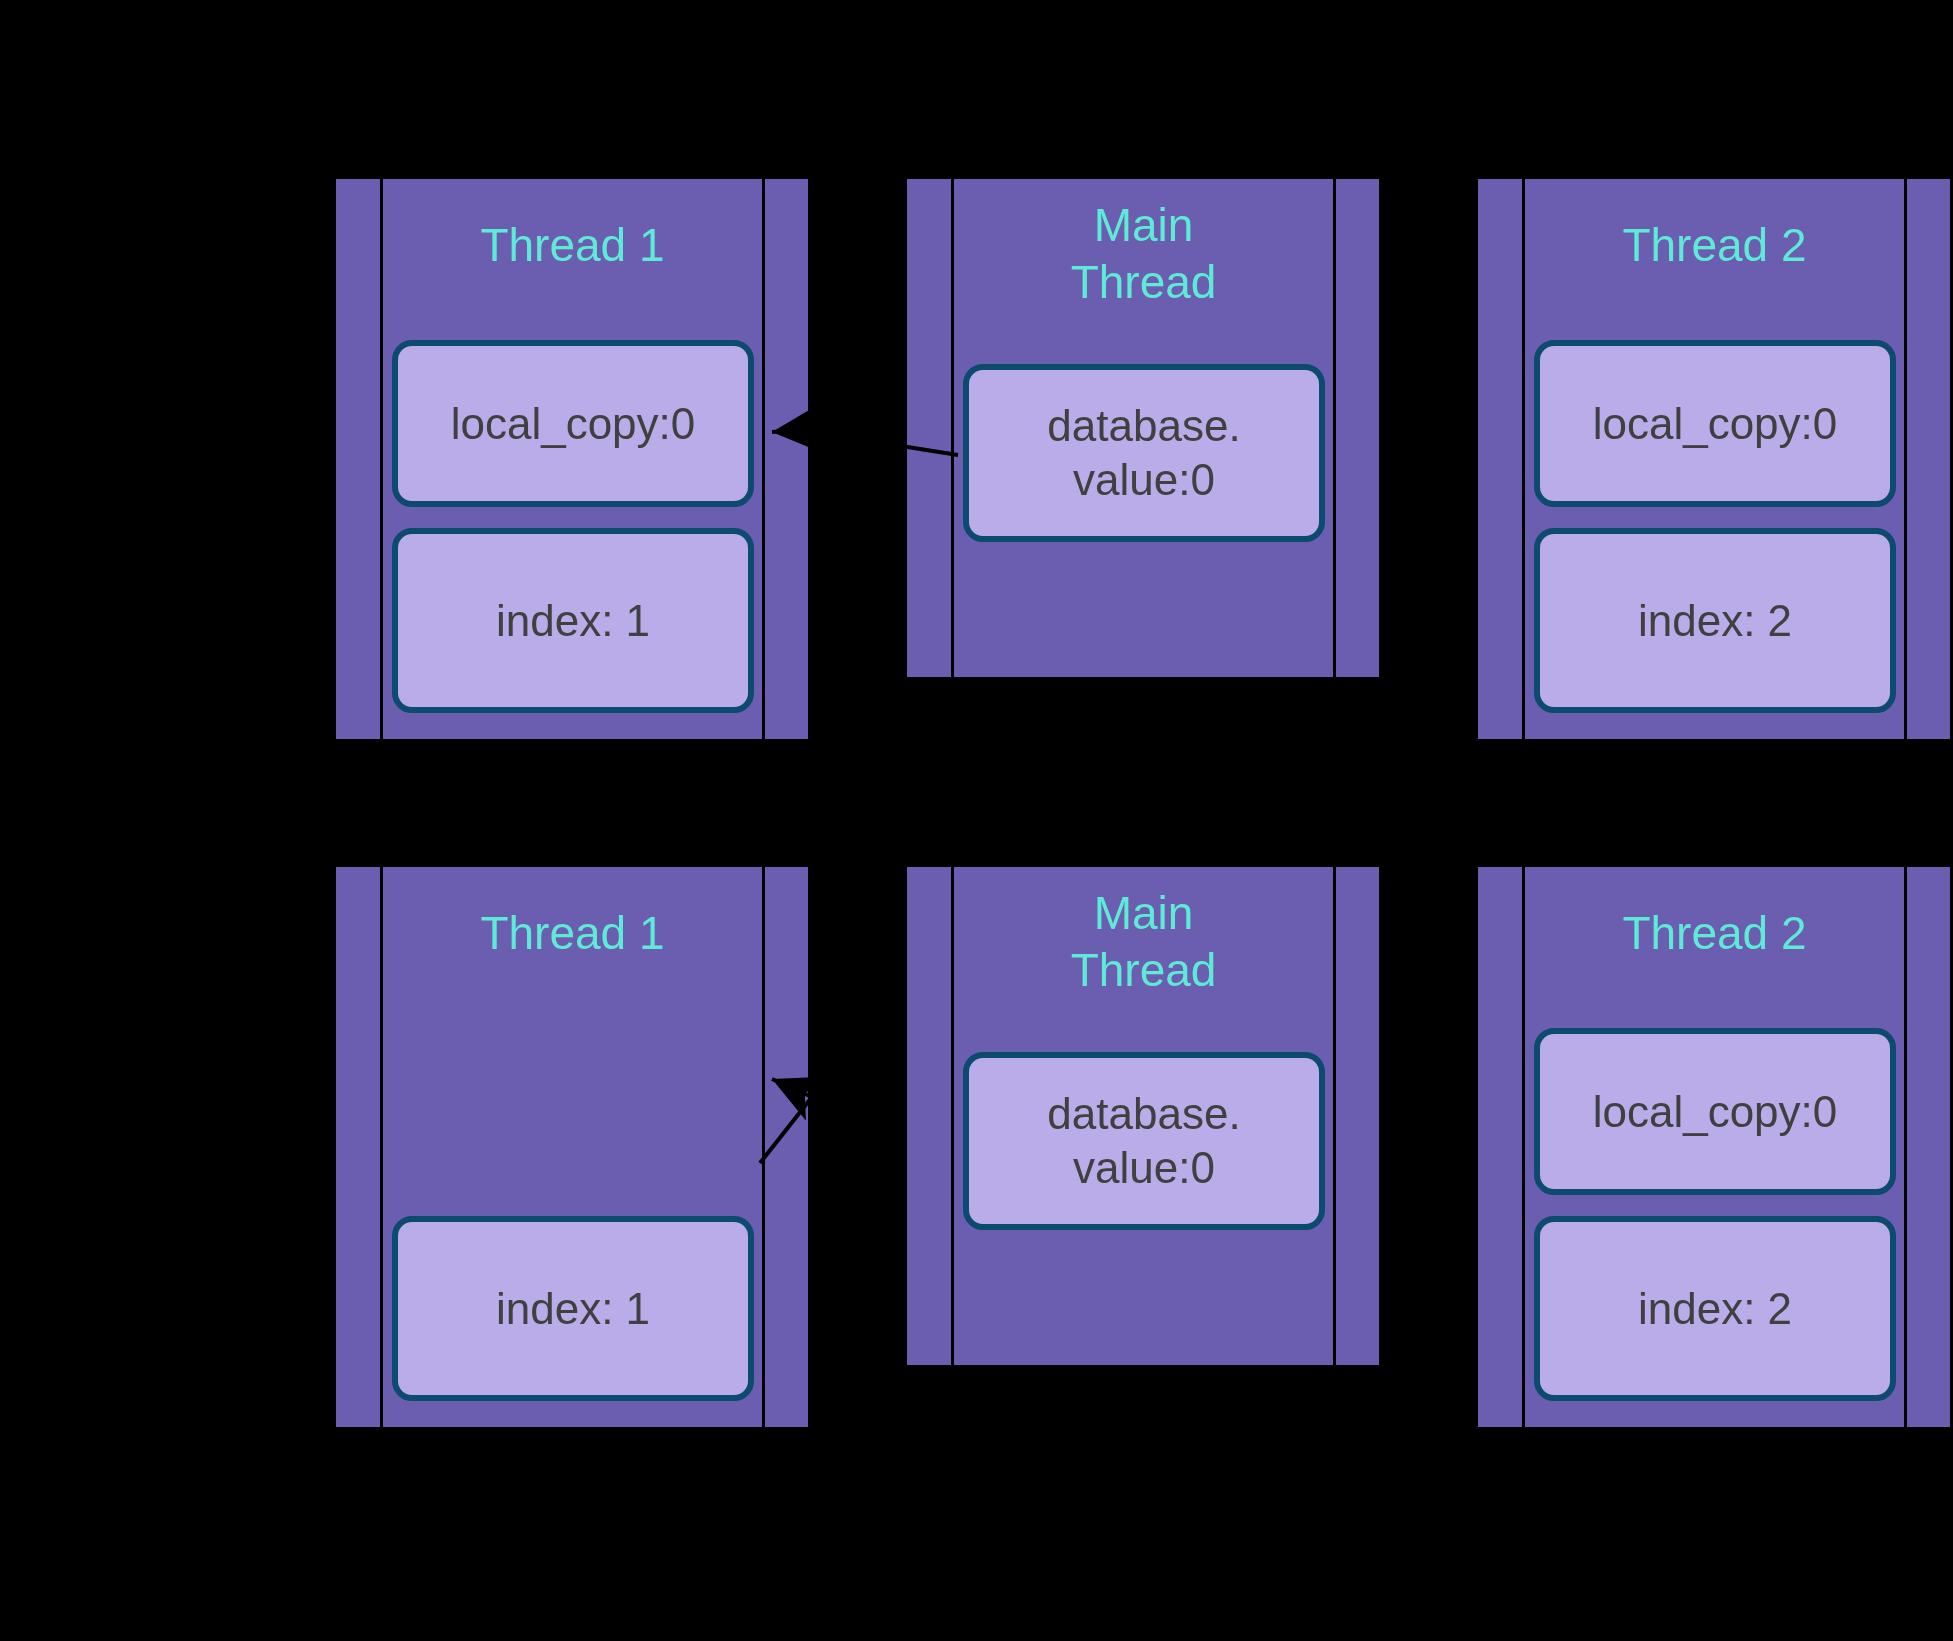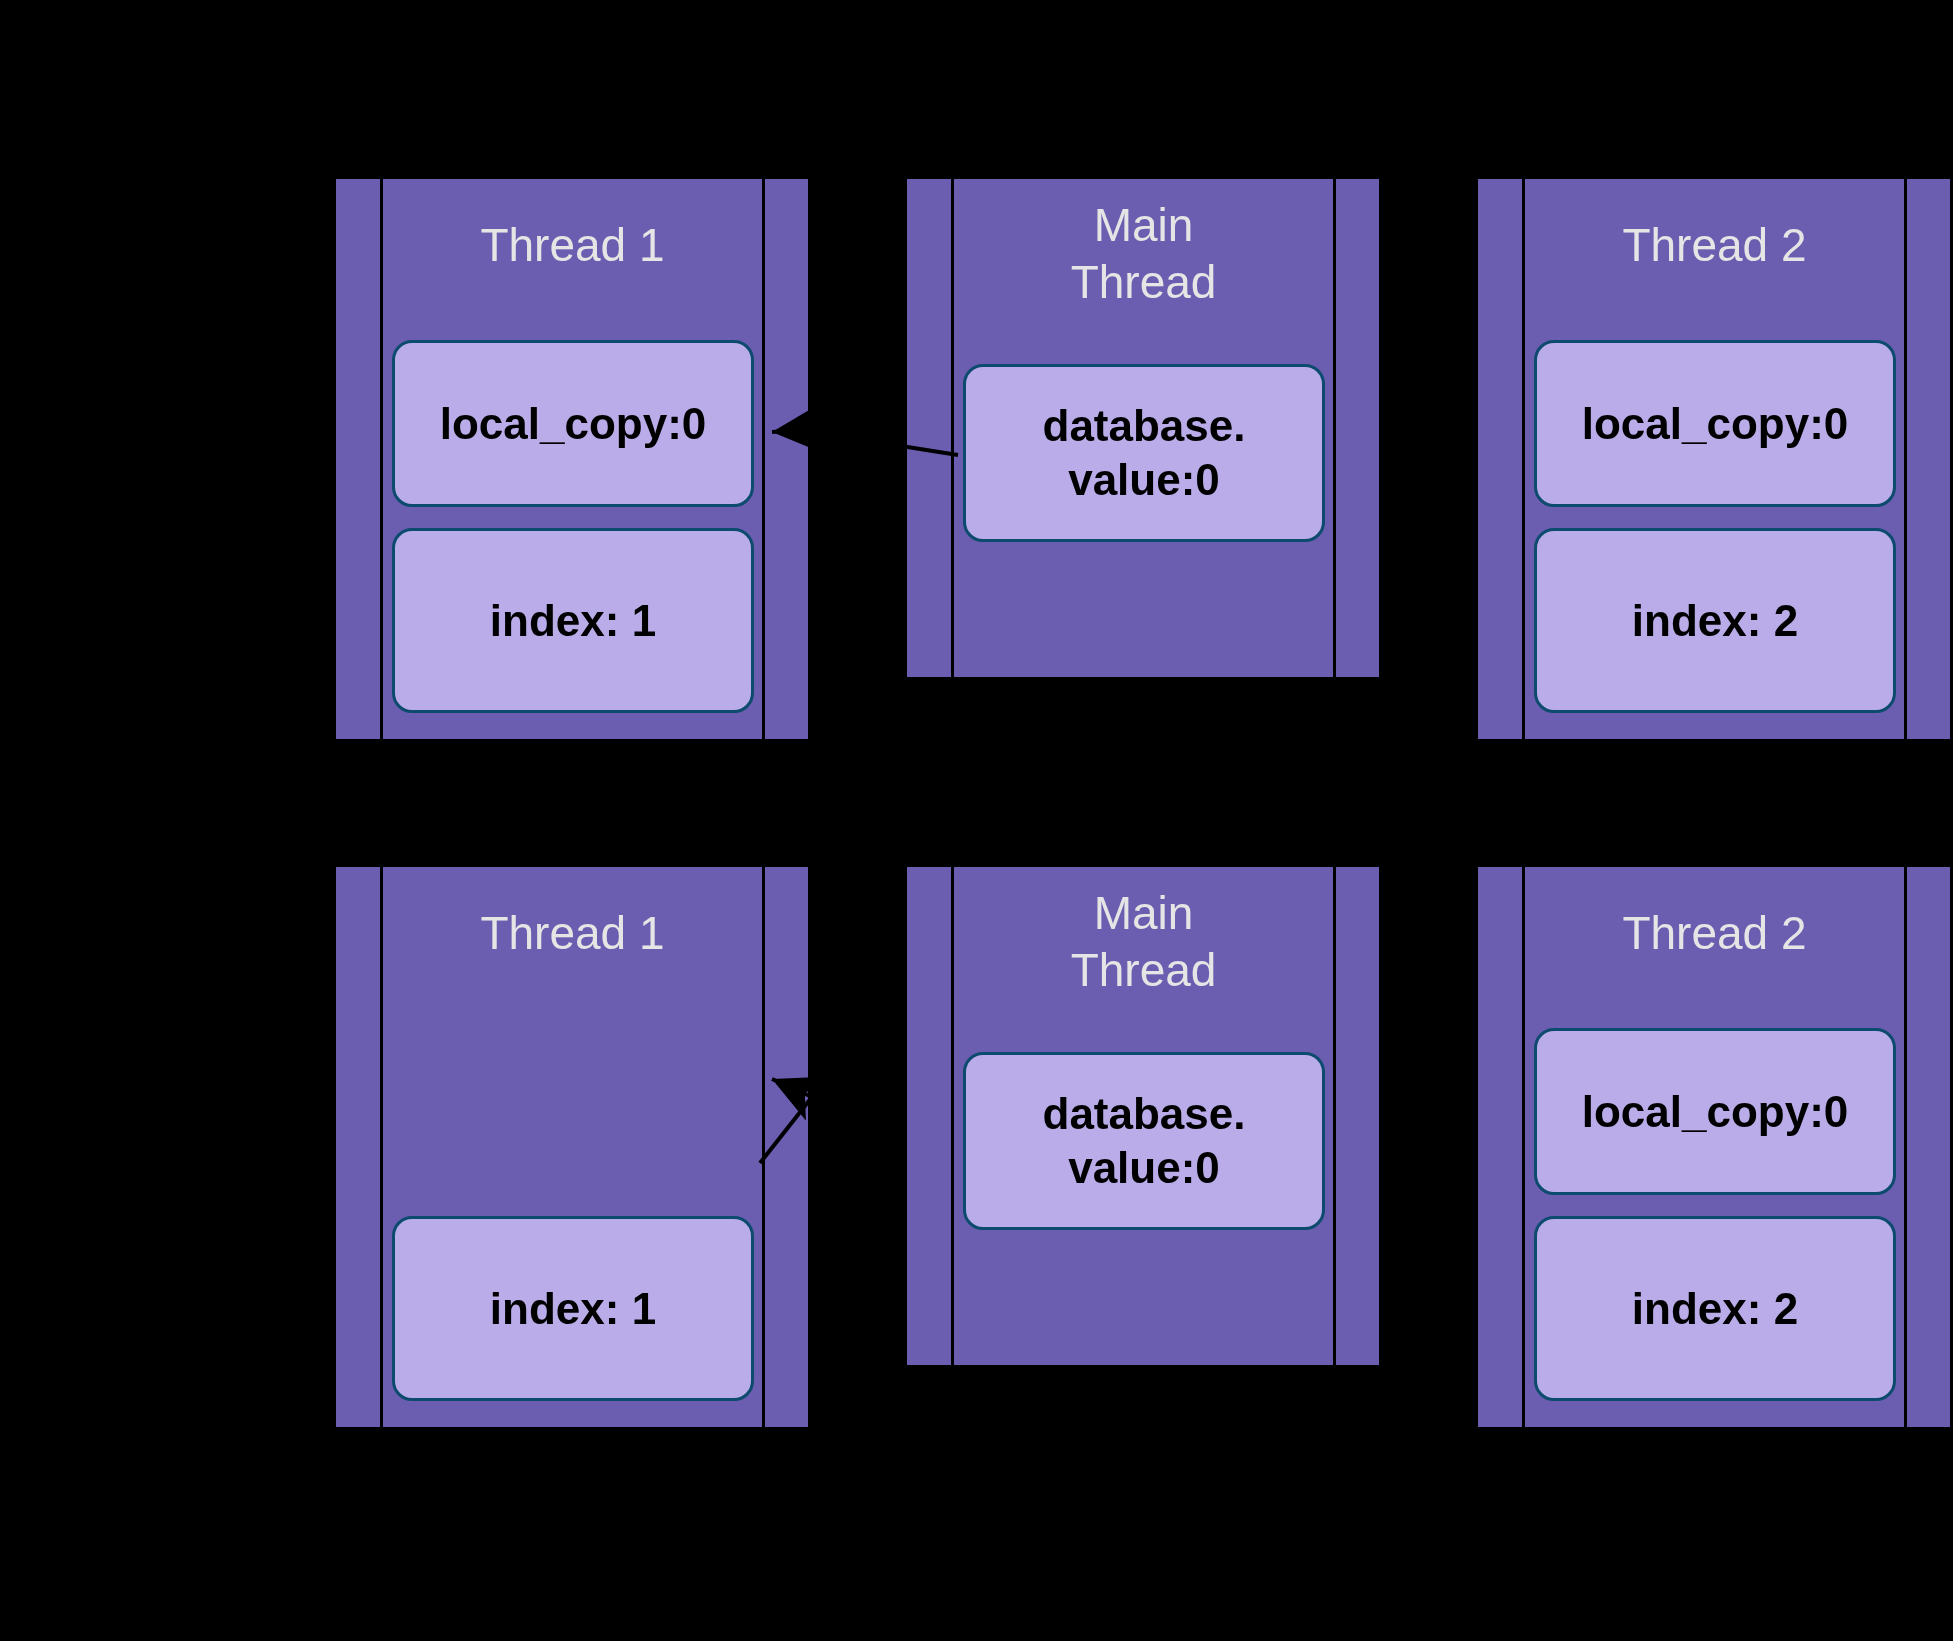--- a/index.html
+++ b/index.html
@@ -36,43 +36,42 @@
     position: absolute;
     background: #6B5EB0;
     border: 3px solid #000000;
     box-sizing: border-box;
     display: flex;
     flex-direction: column;
     align-items: center;
   }
 
   .thread-title {
-    color: #e5e5e5;
+    color: #5eead4;
     font-size: 46px;
     line-height: 57px;
     text-align: center;
     white-space: pre-line;
     font-weight: 400;
   }
 
   .var-box {
     position: absolute;
     background: #B9ACE8;
-    border: 3px solid #0c4a6e;
+    border: 6px solid #0c4a6e;
     border-radius: 20px;
     box-sizing: border-box;
     display: flex;
     align-items: center;
     justify-content: center;
-    color: #000000;
+    color: #404040;
     font-size: 44px;
     line-height: 54px;
     text-align: center;
     white-space: pre-line;
-    font-weight: bold;
   }
 
   .arrow-layer {
     position: absolute;
     left: 0; top: 0;
     width: 1953px;
     height: 1641px;
     pointer-events: none;
   }
 </style>

